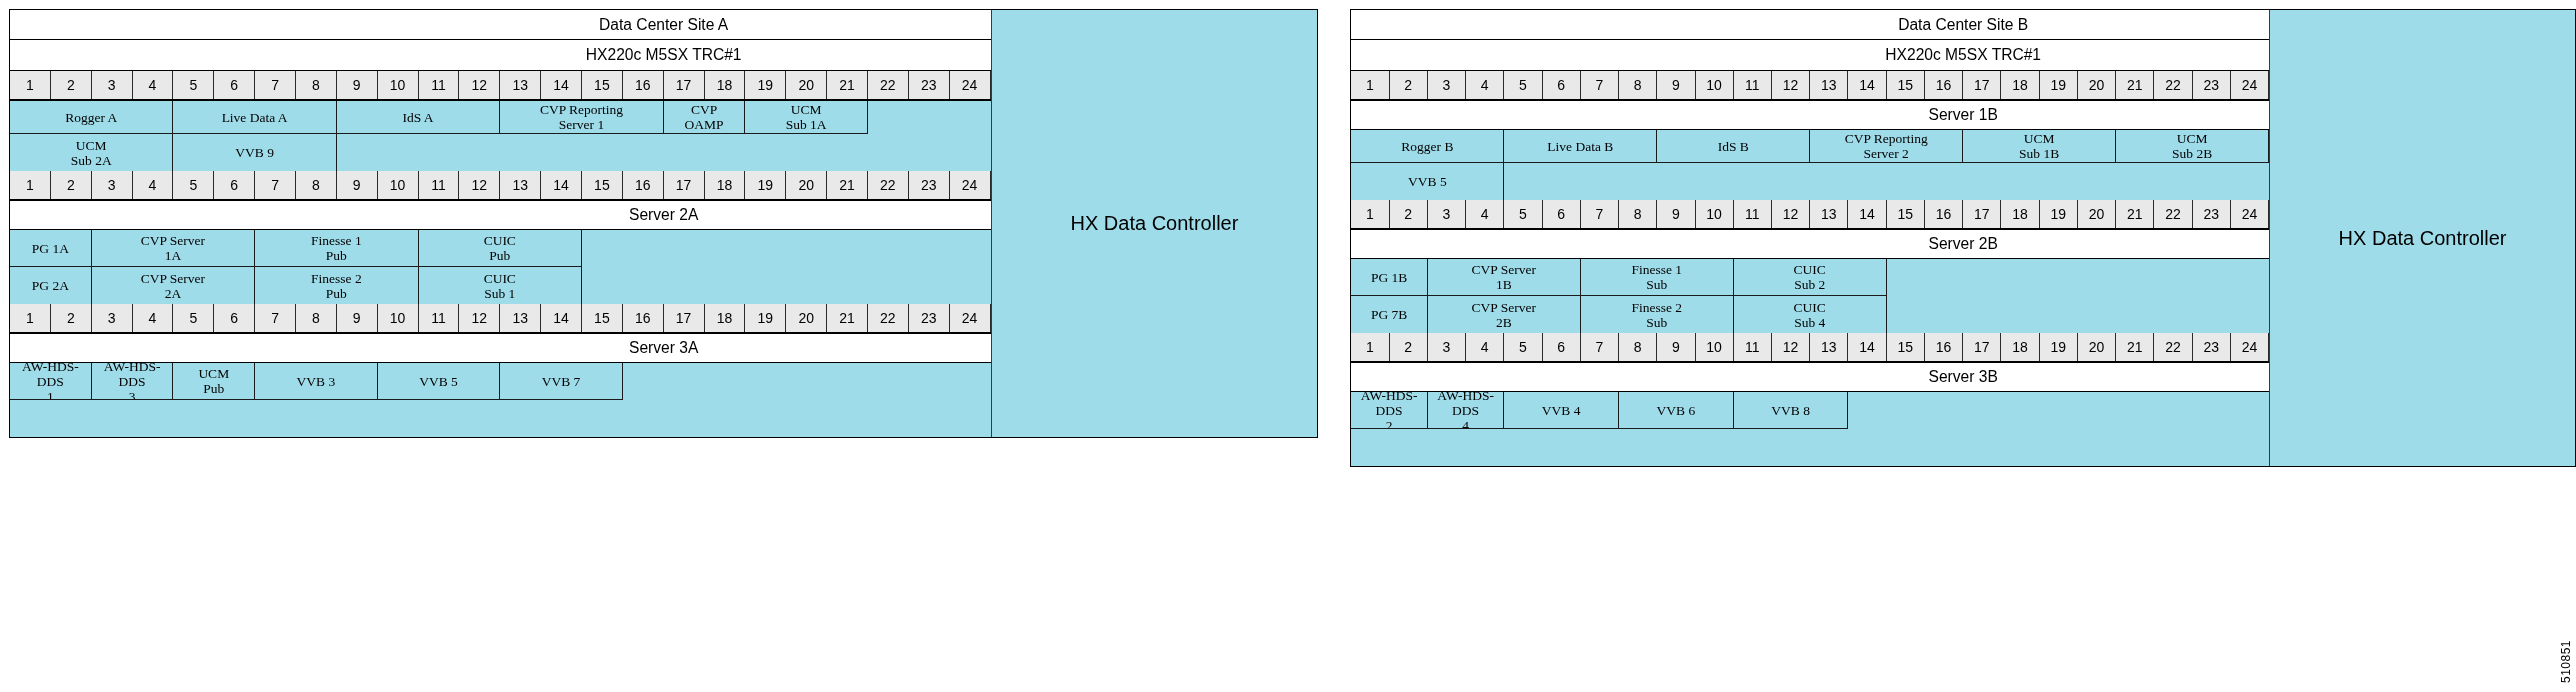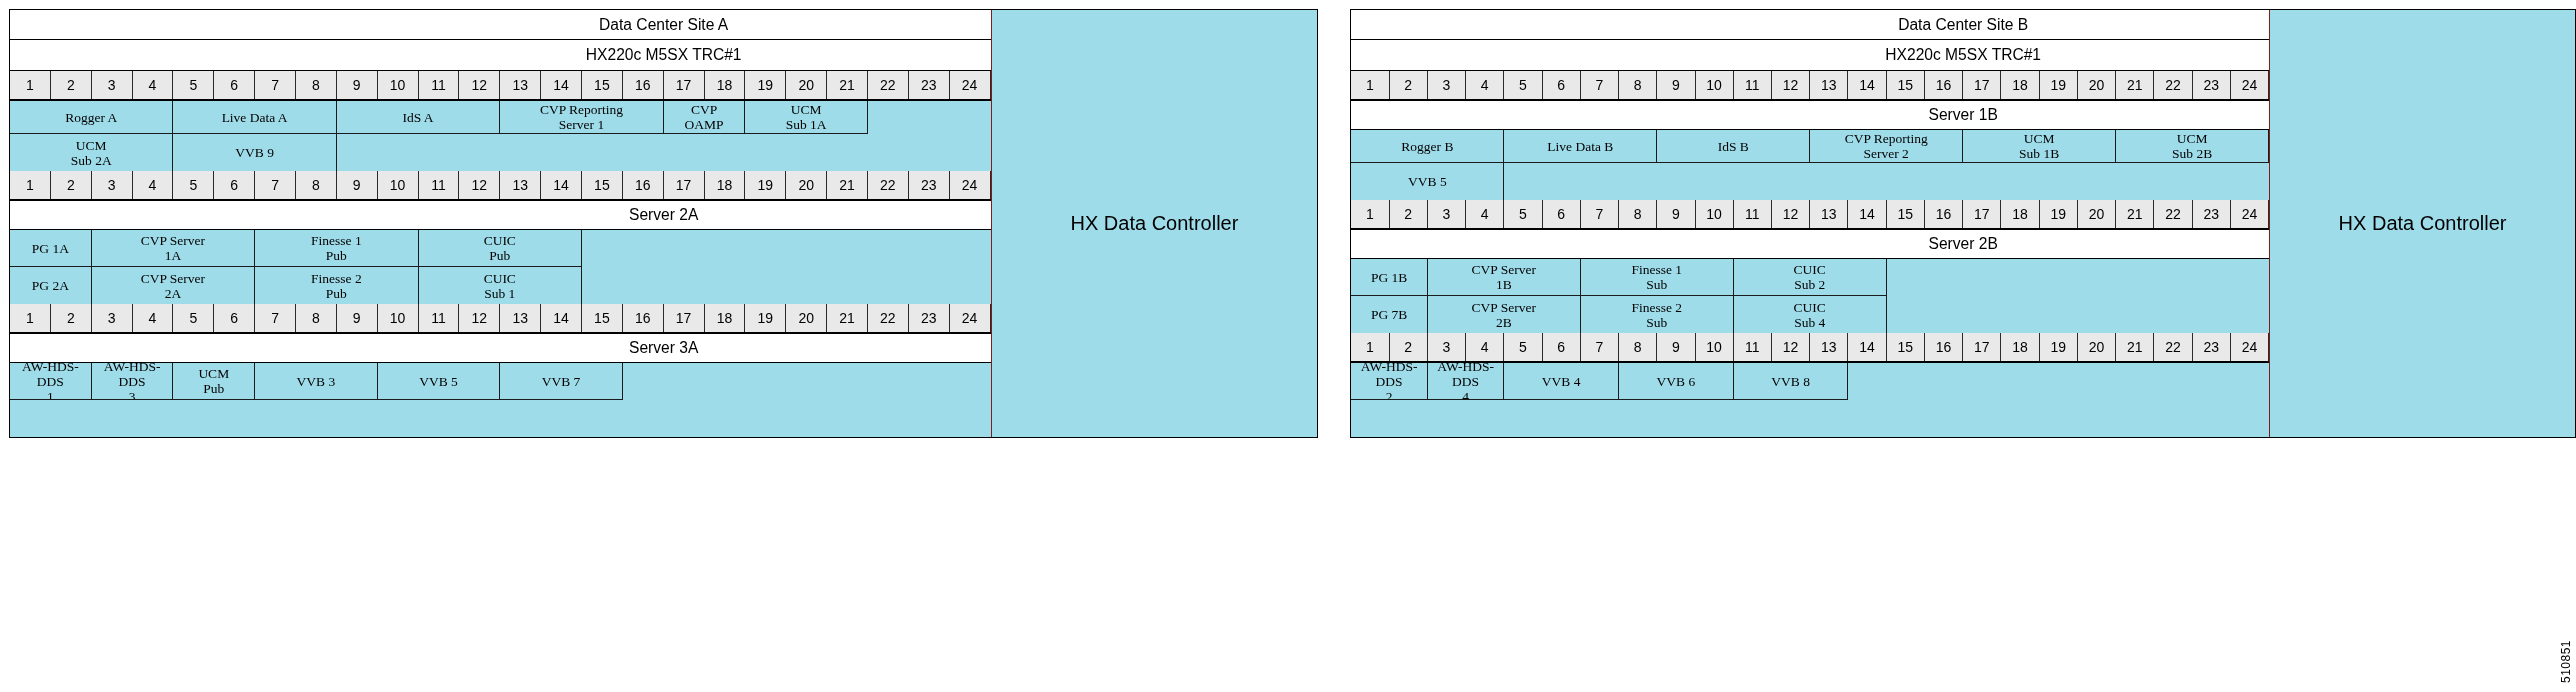--- a/index.html
+++ b/index.html
@@ -534,20 +534,21 @@
         <div class="tick">26</div>
         <div class="tick">27</div>
         <div class="tick">28</div>
         <div class="tick">29</div>
         <div class="tick">30</div>
         <div class="tick">31</div>
         <div class="tick">32</div>
       </div>
 
     <div class="server">
+      <div class="server-title">Server 3B</div>
       <div class="rows">
         <div class="vmrow tall">
           <div class="cell" style="grid-column: 1 / span 2">
               <span>AW-HDS-DDS</span>
               <span>2</span>
             </div>
           <div class="cell" style="grid-column: 3 / span 2">
               <span>AW-HDS-DDS</span>
               <span>4</span>
             </div>

